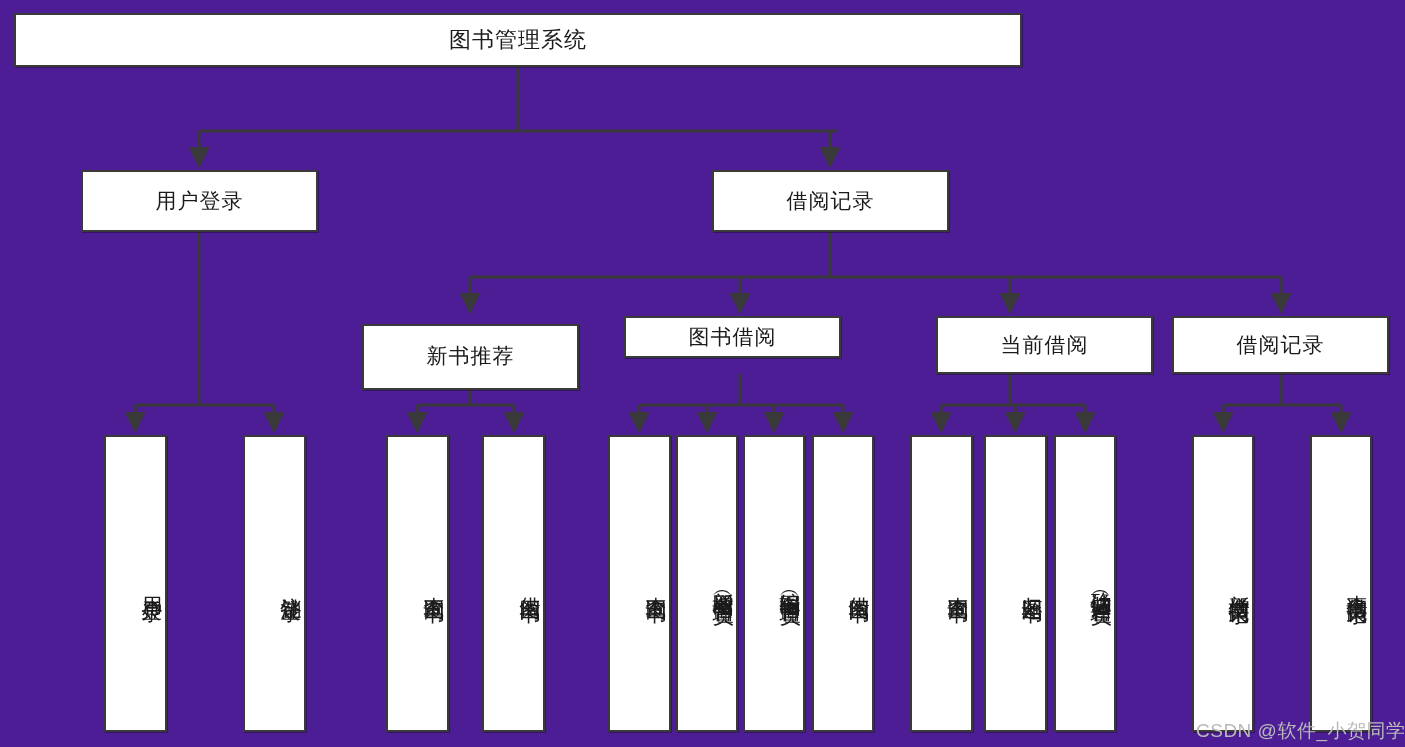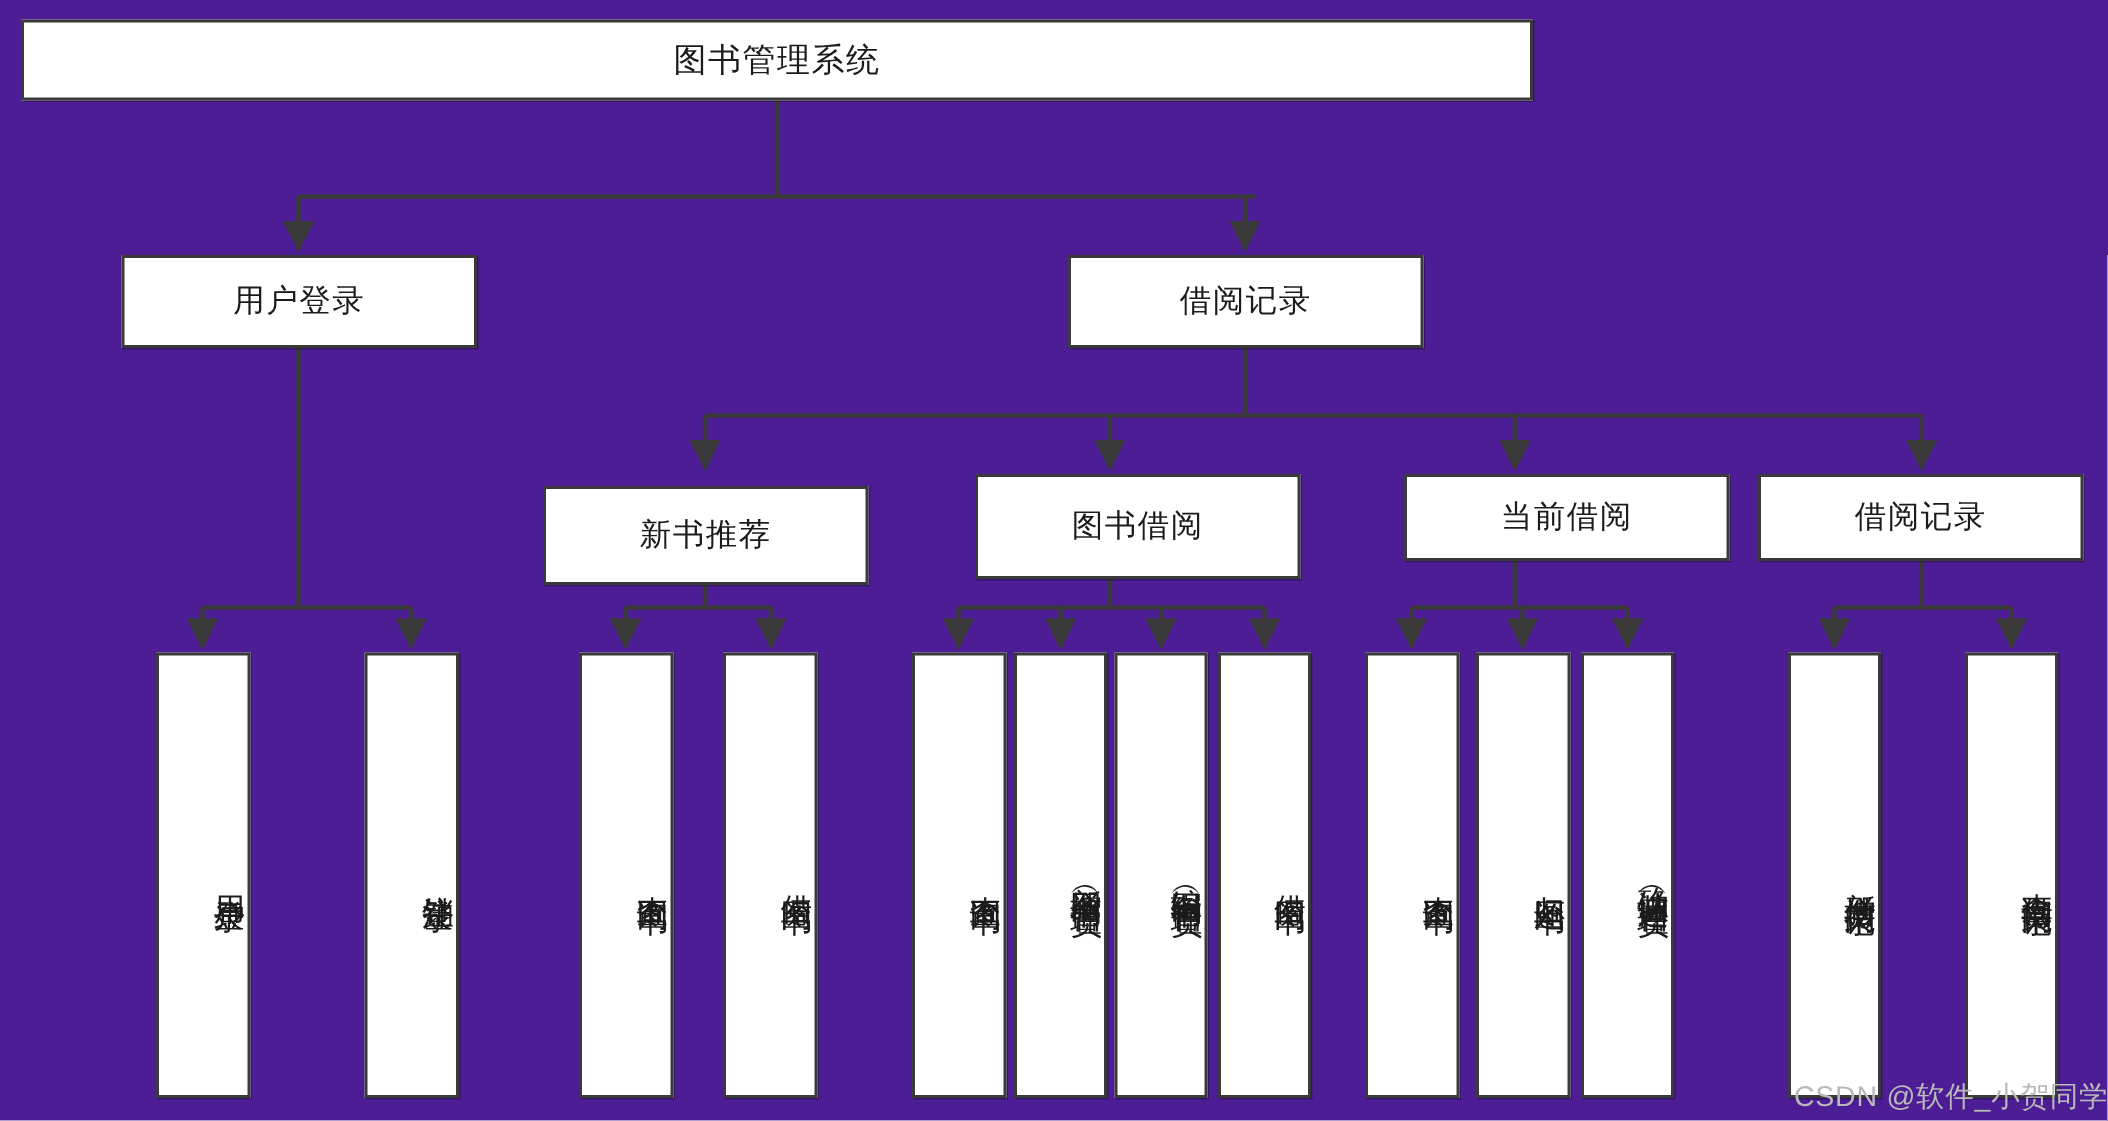--- a/index.html
+++ b/index.html
@@ -123,21 +123,21 @@
       <path d="M 1341 405 L 1341 431" marker-end="url(#arrow)"></path>
     </g>
   </svg>
 
   <div class="node horiz" id="root-node" style="left: 14px; top: 13px; width: 1008px; height: 54px;">图书管理系统</div>
 
   <div class="node horiz" id="l2-0" style="left: 81px; top: 170px; width: 237px; height: 62px;">用户登录</div>
   <div class="node horiz" id="l2-1" style="left: 712px; top: 170px; width: 237px; height: 62px;">借阅记录</div>
 
   <div class="node horiz" id="l3-0" style="left: 362px; top: 324px; width: 217px; height: 66px; font-family: Liberation Serif, serif;">新书推荐</div>
-  <div class="node horiz" id="l3-1" style="left: 650px; top: 316px; width: 217px; height: 70px;">图书借阅</div>
+  <div class="node horiz" id="l3-1" style="left: 624px; top: 316px; width: 217px; height: 42px;">图书借阅</div>
   <div class="node horiz" id="l3-2" style="left: 902px; top: 316px; width: 217px; height: 58px; margin-left: 34px;">当前借阅</div>
   <div class="node horiz" id="l3-3" style="left: 1172px; top: 316px; width: 217px; height: 58px; text-align: center;">借阅记录</div>
 
   <div id="leaf-layer">
       <div class="node vert" style="left: 104px; top: 435px; width: 63px; height: 297px;">
         <span class="vtext">用户登录</span>
       </div>
       <div class="node vert" style="left: 243px; top: 435px; width: 63px; height: 297px;">
         <span class="vtext">注销登录</span>
       </div>

